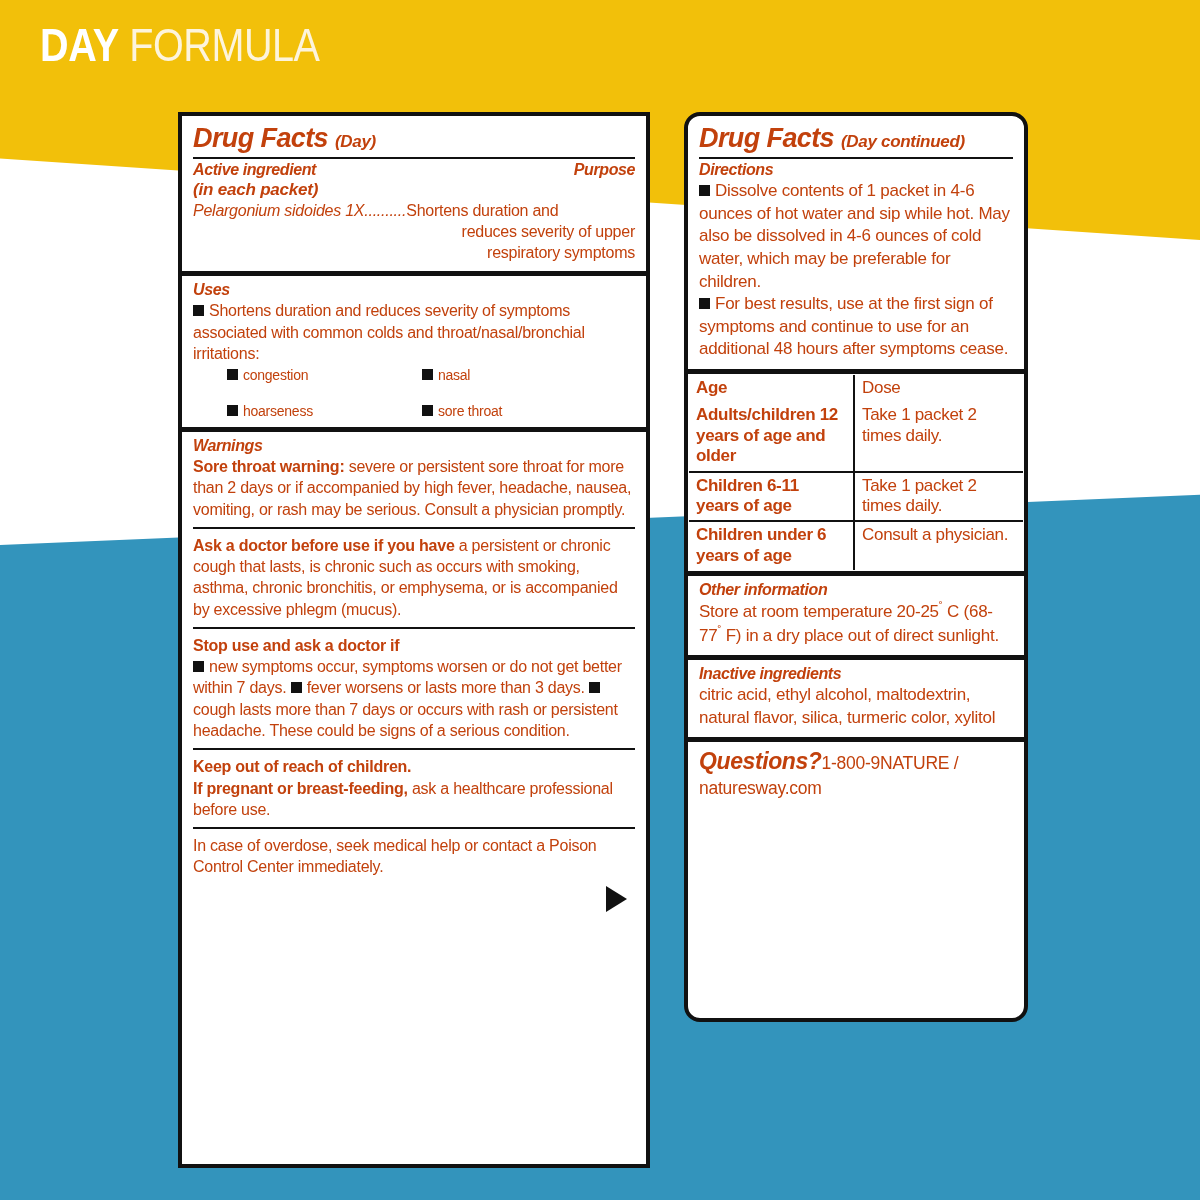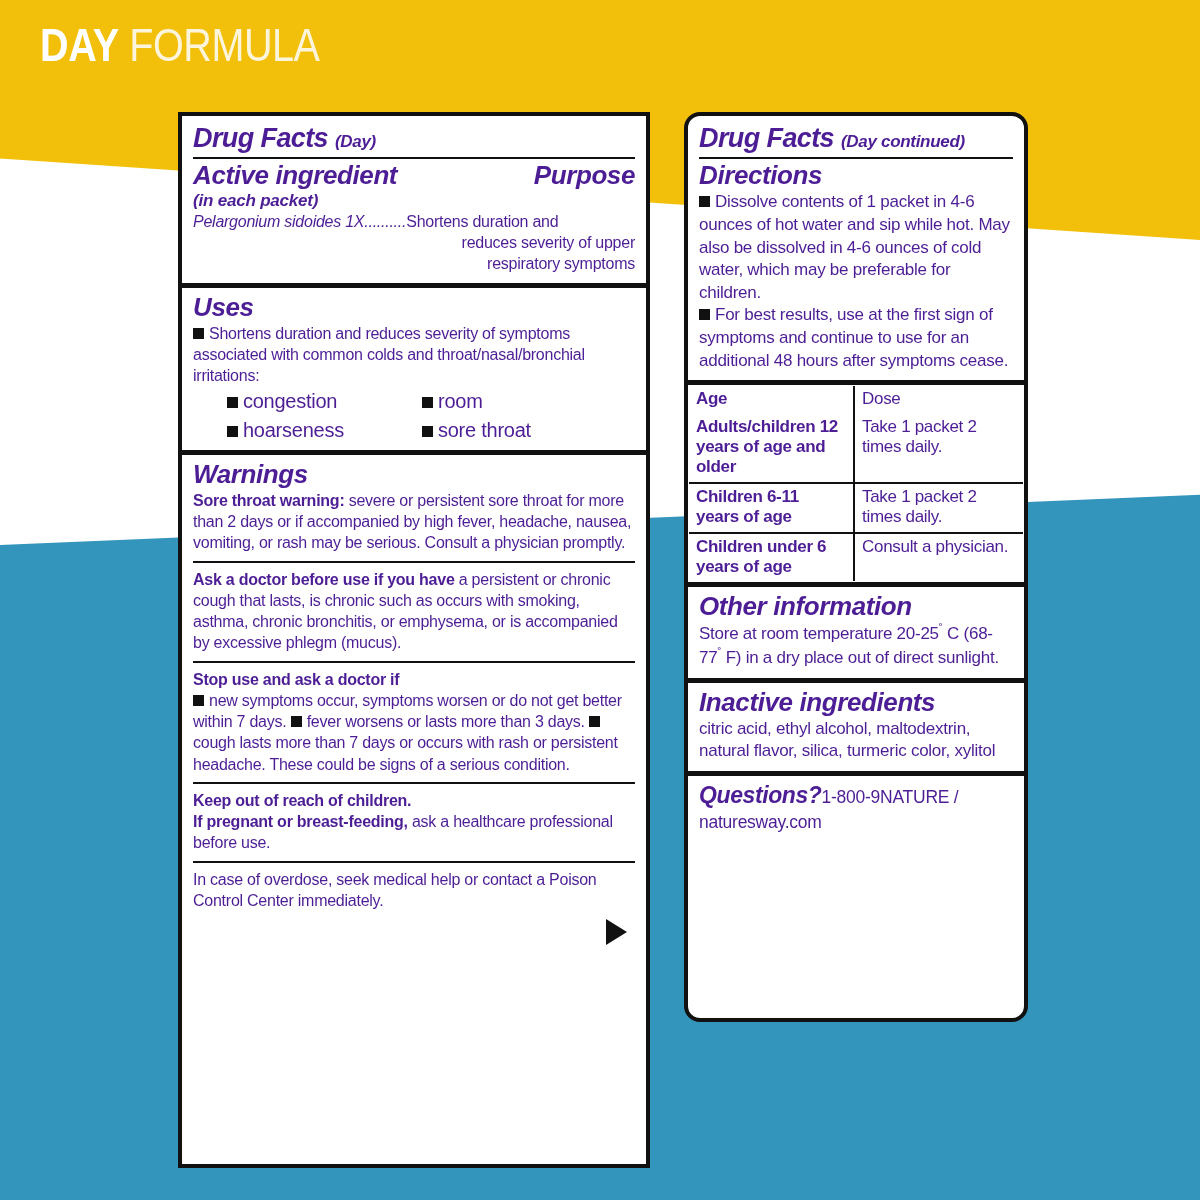--- a/index.html
+++ b/index.html
@@ -53,21 +53,21 @@
   }
   .header-title .w-day   { color: #FFFFFF; }
   .header-title .w-form  { color: #FDF4DC; font-weight: normal; }
 
   
   .panel {
     position: absolute;
     background: #ffffff;
     border: 4px solid #111111;
     box-sizing: border-box;
-    color: #4c1d95;
+    color: #c2410c;
     font-family: "Liberation Sans", sans-serif;
     overflow: hidden;
   }
   #panel-left  { left: 178px; top: 112px; width: 472px; height: 1056px; }
   #panel-right { left: 684px; top: 112px; width: 344px; height: 910px; border-radius: 16px; }
 
   
   .block {
     padding: 5px 11px 8px 11px;
     box-sizing: border-box;
@@ -89,21 +89,21 @@
     font-weight: bold;
     font-style: italic;
     letter-spacing: -0.3px;
   }
   .rule-thin {
     border-bottom: 2px solid #111111;
     margin: 1px 0 2px 0;
   }
 
   .sect-head {
-    font-size: 26px;
+    font-size: 16px;
     font-weight: bold;
     font-style: italic;
     letter-spacing: -0.4px;
     line-height: 1.12;
     margin: 0 0 1px 0;
   }
   .sect-head-row {
     display: flex;
     justify-content: space-between;
     align-items: baseline;
@@ -137,24 +137,24 @@
     width: 11px; height: 11px;
     background: #111111;
     margin-right: 5px;
     vertical-align: 0px;
   }
 
   
   .sym-grid {
     display: grid;
     grid-template-columns: 195px auto;
-    row-gap: 6px;
+    row-gap: 20px;
     margin-top: 3px;
     padding-left: 34px;
-    font-size: 20px;
+    font-size: 14px;
     letter-spacing: -0.25px;
   }
 
   
   .dose-table {
     width: 100%;
     border-collapse: collapse;
     font-size: 17px;
     letter-spacing: -0.3px;
   }
@@ -239,21 +239,21 @@
       </div>
     </div>
 
     <div class="block">
       <div class="sect-head">Uses</div>
       <div class="body-txt">
         <span class="sq"></span><span>Shortens duration and reduces severity of symptoms associated with common colds and throat/nasal/bronchial irritations:</span>
       </div>
       <div class="sym-grid">
         <div><span class="sq"></span><span>congestion</span></div>
-        <div><span class="sq"></span><span>room</span></div>
+        <div><span class="sq"></span><span>nasal</span></div>
         <div><span class="sq"></span><span>hoarseness</span></div>
         <div><span class="sq"></span><span>sore throat</span></div>
       </div>
     </div>
 
     <div class="block">
       <div class="sect-head">Warnings</div>
 
       <div class="body-txt">
         <span class="b">Sore throat warning:</span><span> severe or persistent sore throat for more than 2 days or if accompanied by high fever, headache, nausea, vomiting, or rash may be serious. Consult a physician promptly.</span>

